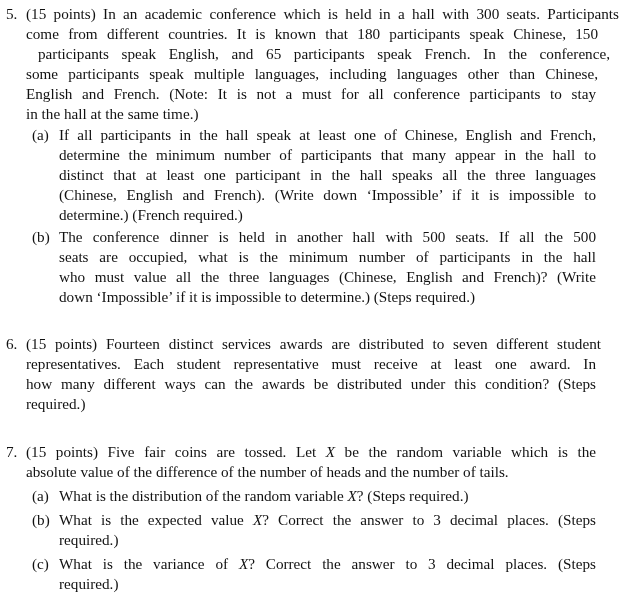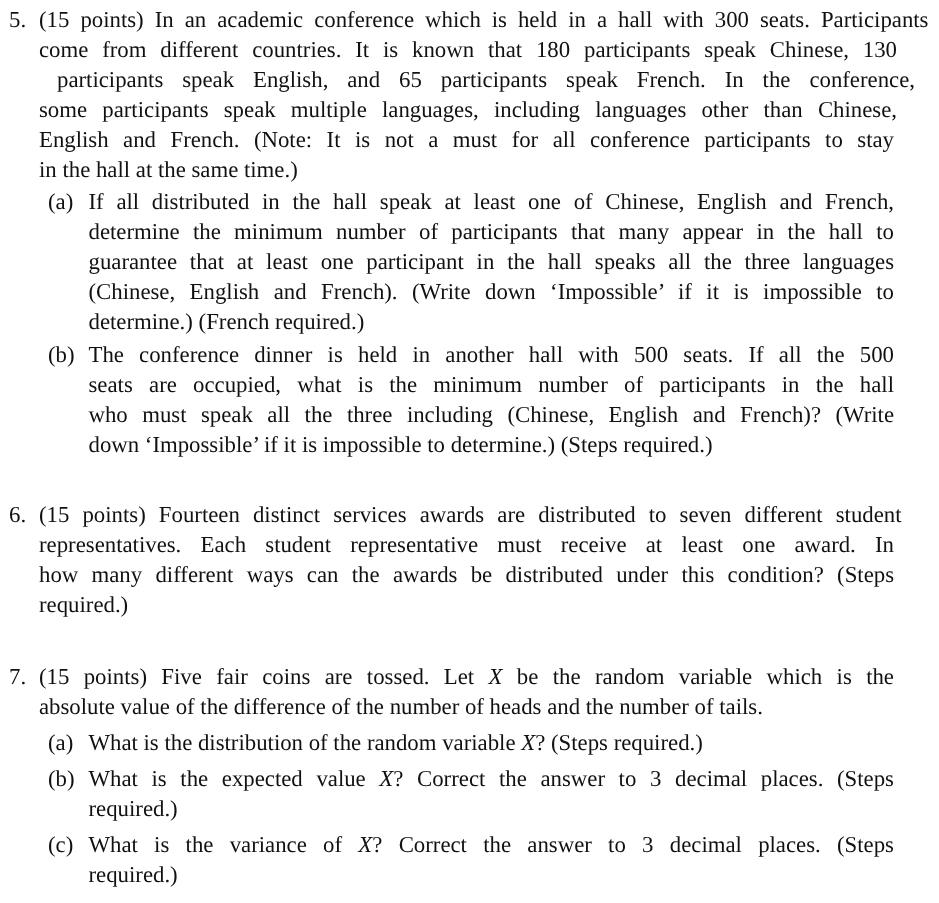--- a/index.html
+++ b/index.html
@@ -21,40 +21,40 @@
   i.var { font-style: italic; }
 </style>
 </head>
 <body>
 
 <div class="page">
 
   <div>
     <span class="num" style="left:6px;top:4px">5.</span>
     <div class="line" style="left:26px;top:4px;width:593px">(15 points)  In an academic conference which is held in a hall with 300 seats.  Participants</div>
-    <div class="line" style="left:26px;top:24px;width:572px">come from different countries. It is known that 180 participants speak Chinese, 130</div>
+    <div class="line" style="left:26px;top:24px;width:572px">come from different countries. It is known that 180 participants speak Chinese, 150</div>
     <div class="line" style="left:38px;top:44px;width:572px">participants speak English, and 65 participants speak French.  In the conference,</div>
     <div class="line" style="left:26px;top:64px;width:572px">some participants speak multiple languages, including languages other than Chinese,</div>
     <div class="line" style="left:26px;top:84px;width:570px">English and French. (Note: It is not a must for all conference participants to stay</div>
     <div class="line last" style="left:26px;top:104px;width:570px">in the hall at the same time.)</div>
 
     <div>
       <span class="lbl" style="left:32px;top:125px">(a)</span>
-      <div class="line" style="left:59px;top:125px;width:537px">If all distributed in the hall speak at least one of Chinese, English and French,</div>
+      <div class="line" style="left:59px;top:125px;width:537px">If all participants in the hall speak at least one of Chinese, English and French,</div>
       <div class="line" style="left:59px;top:145px;width:537px">determine the minimum number of participants that many appear in the hall to</div>
-      <div class="line" style="left:59px;top:165px;width:537px">guarantee that at least one participant in the hall speaks all the three languages</div>
+      <div class="line" style="left:59px;top:165px;width:537px">distinct that at least one participant in the hall speaks all the three languages</div>
       <div class="line" style="left:59px;top:185px;width:537px">(Chinese, English and French).  (Write down ‘Impossible’ if it is impossible to</div>
       <div class="line last" style="left:59px;top:205px;width:537px">determine.) (French required.)</div>
     </div>
 
     <div>
       <span class="lbl" style="left:32px;top:227px">(b)</span>
       <div class="line" style="left:59px;top:227px;width:537px">The conference dinner is held in another hall with 500 seats.  If all the 500</div>
       <div class="line" style="left:59px;top:247px;width:537px">seats are occupied, what is the minimum number of participants in the hall</div>
-      <div class="line" style="left:59px;top:267px;width:537px">who must speak all the three including (Chinese, English and French)? (Write</div>
+      <div class="line" style="left:59px;top:267px;width:537px">who must value all the three languages (Chinese, English and French)? (Write</div>
       <div class="line last" style="left:59px;top:287px;width:537px">down ‘Impossible’ if it is impossible to determine.) (Steps required.)</div>
     </div>
   </div>
 
   <div>
     <span class="num" style="left:6px;top:334px">6.</span>
     <div class="line" style="left:26px;top:334px;width:575px">(15 points)  Fourteen distinct services awards are distributed to seven different student</div>
     <div class="line" style="left:26px;top:354px;width:570px">representatives.  Each student representative must receive at least one award.  In</div>
     <div class="line" style="left:26px;top:374px;width:570px">how many different ways can the awards be distributed under this condition? (Steps</div>
     <div class="line last" style="left:26px;top:394px;width:570px">required.)</div>

